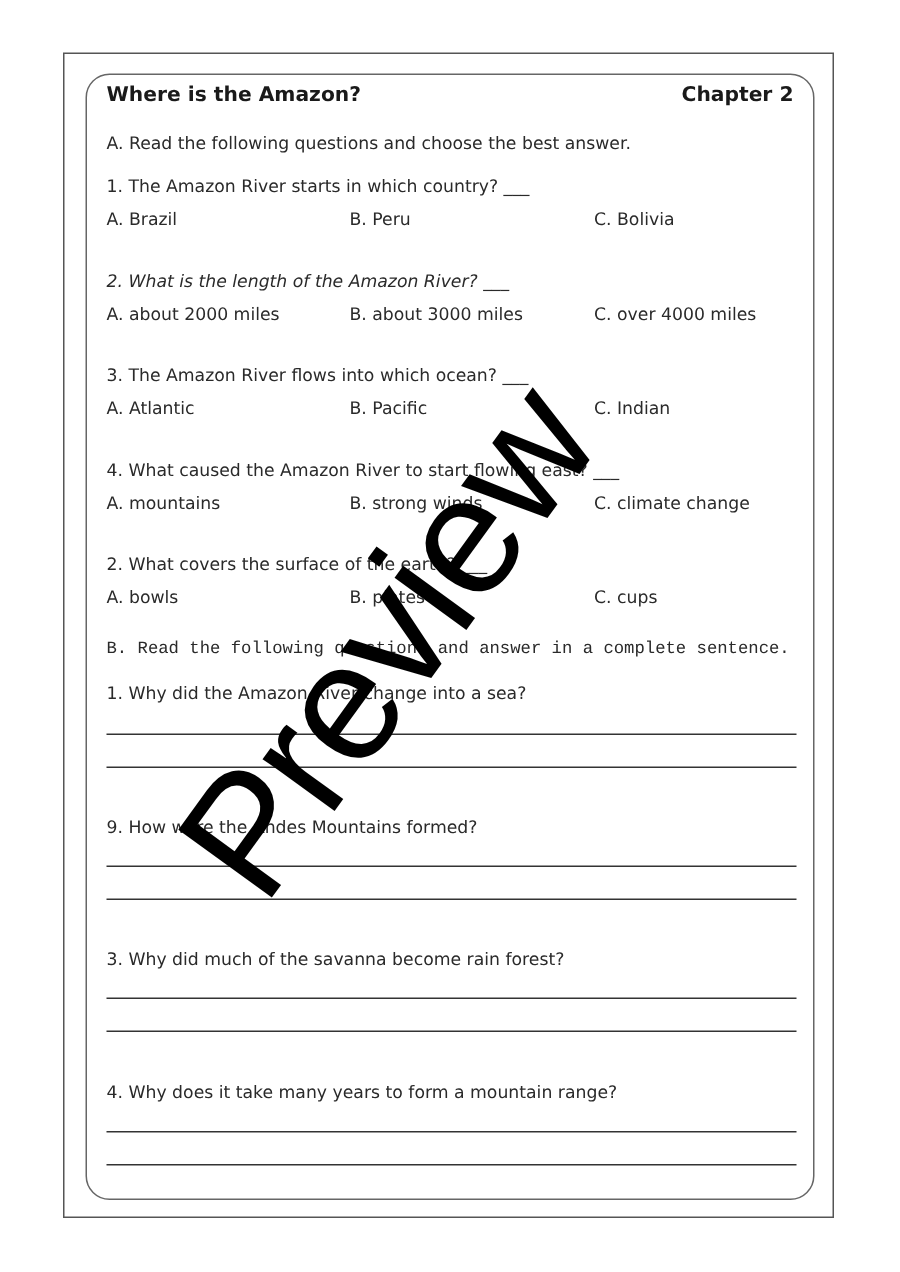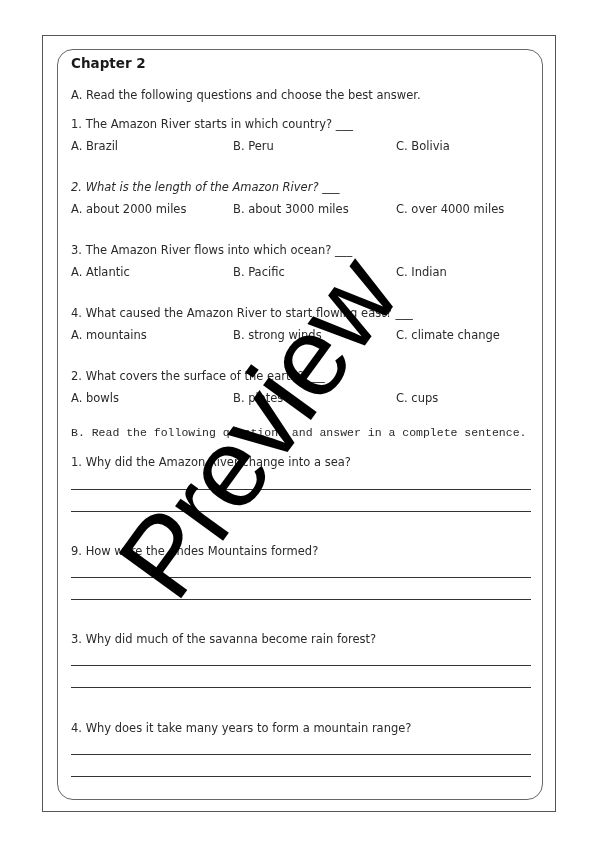--- a/index.html
+++ b/index.html
@@ -90,20 +90,21 @@
       pointer-events: none;
     }
   </style>
 </head>
 <body>
 
 <div class="page"></div>
 <div class="card"></div>
 
 <div class="header">
+  <span class="title">Where is the Amazon?</span>
   <span class="chapter">Chapter 2</span>
 </div>
 
 <div class="text" style="top:88px;">A. Read the following questions and choose the best answer.</div>
 
 <div class="text" style="top:117px;">1. The Amazon River starts in which country? ___</div>
 <div class="opt a" style="top:139px;">A. Brazil</div>
 <div class="opt b" style="top:139px;">B. Peru</div>
 <div class="opt c" style="top:139px;">C. Bolivia</div>
 

